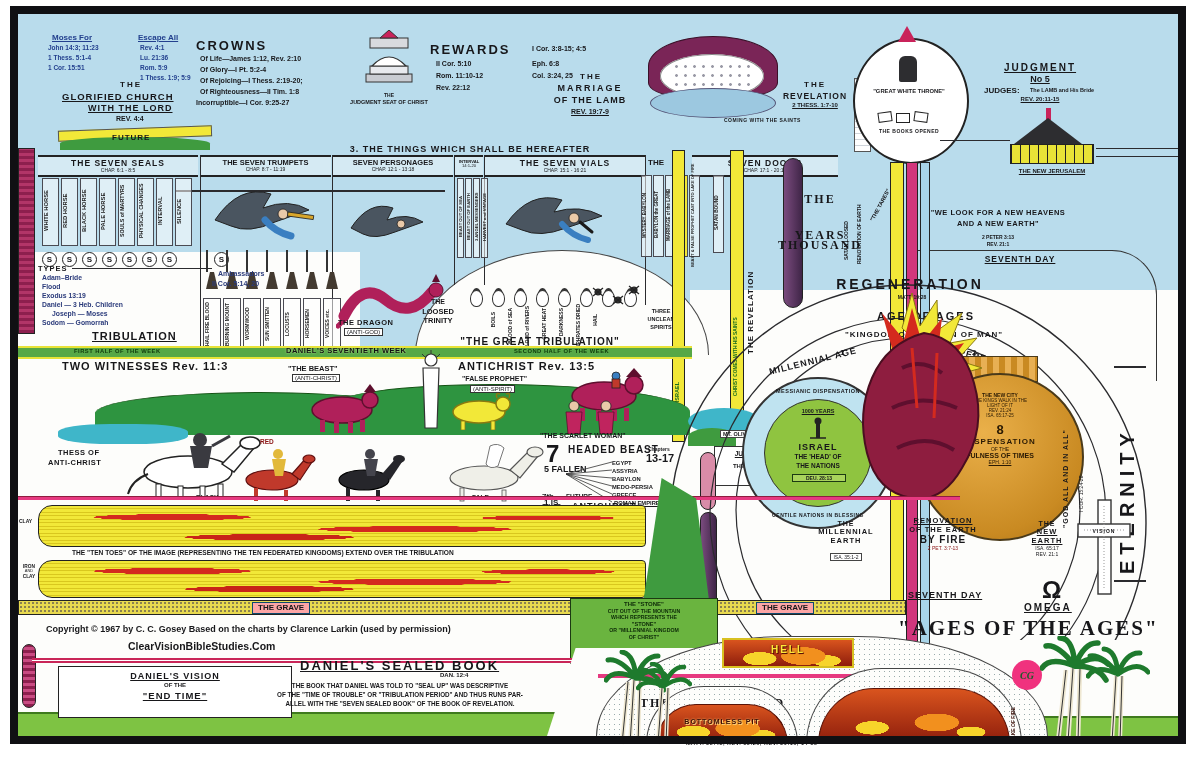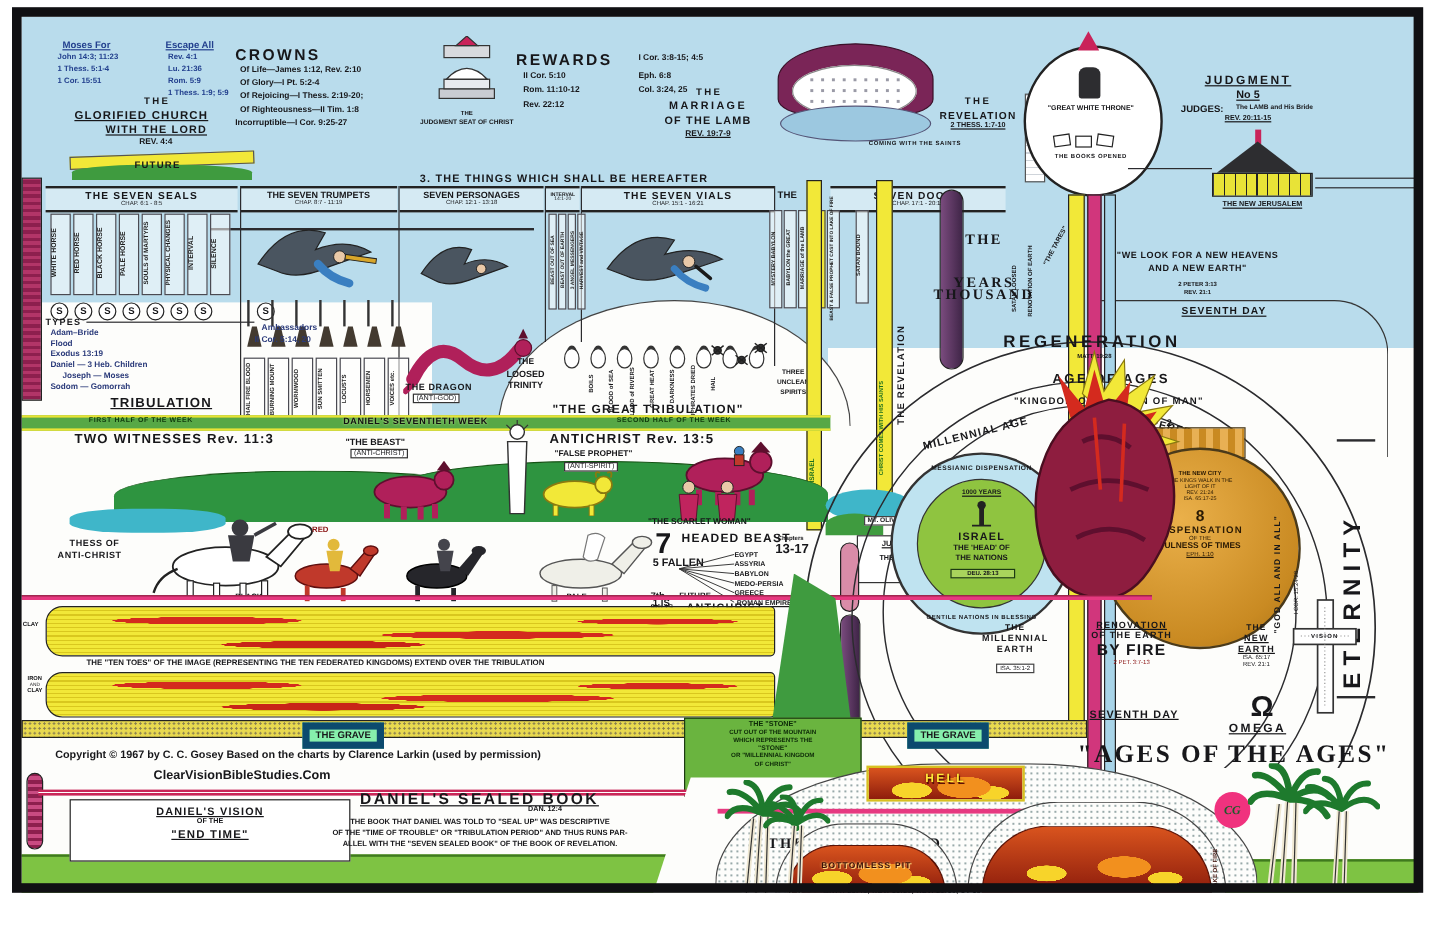--- a/index.html
+++ b/index.html
@@ -25,21 +25,21 @@
         border-radius:50% 50% 46% 46%;box-shadow:0 -4px 0 -2px #333;}
   .stripeband{background:
       radial-gradient(130px 5px at 22% 28%,#d42a1e 60%,transparent 61%),
       radial-gradient(160px 5px at 62% 58%,#d42a1e 60%,transparent 61%),
       radial-gradient(110px 4px at 84% 30%,#d42a1e 60%,transparent 61%),
       radial-gradient(140px 5px at 38% 78%,#c82418 60%,transparent 61%),
       repeating-linear-gradient(180deg,#f2e838 0 2.5px,#d9c71e 2.5px 3.5px);
       border:1.5px solid #222;border-radius:14px 4px 4px 14px;box-sizing:border-box;}
   .graveband{background:radial-gradient(#8a8050 0.8px,transparent 1px) 0 0/4px 4px,#e8d94f;
       border:1.5px solid #222;box-sizing:border-box;}
-  .gravelabel{display:inline-block;background:#86efac;border:6px solid #0c4a6e;padding:0 5px;
+  .gravelabel{display:inline-block;background:#fca5a5;border:1px solid #0c4a6e;padding:0 5px;
       font-weight:bold;font-size:8px;line-height:10px;}
   .stipple{background:radial-gradient(#9aa 0.7px,transparent 0.9px) 0 0/5px 5px,#fdfdfb;}
   .fire{background:
       radial-gradient(ellipse 30px 12px at 28% 72%,#f7d42a 55%,transparent 56%),
       radial-gradient(ellipse 40px 16px at 62% 62%,#f2901e 55%,transparent 56%),
       radial-gradient(ellipse 26px 10px at 80% 80%,#f7d42a 55%,transparent 56%),
       linear-gradient(#d9541e,#8e1d0c);
       border:1.2px solid #5a1206;box-sizing:border-box;}
   .tube{border:1px solid #222;box-sizing:border-box;}
   .line{background:#2b2b2e;}
@@ -575,21 +575,21 @@
 
   <div class="abs c" style="left:790px;top:520px;width:112px;">
     <div class="b ls1" style="font-size:7px;">THE</div>
     <div class="b ls1" style="font-size:7.5px;">MILLENNIAL</div>
     <div class="b ls1" style="font-size:7.5px;">EARTH</div>
     <div style="font-size:5px;border:1px solid #444;display:inline-block;padding:0 2px;background:#fff;">ISA. 35:1-2</div>
   </div>
   <div class="abs c" style="left:884px;top:516px;width:118px;">
     <div class="b u ls1" style="font-size:7.5px;">RENOVATION</div>
     <div class="b ls1" style="font-size:7.5px;">OF THE EARTH</div>
-    <div class="b ls1" style="font-size:13px;">BY FIRE</div>
+    <div class="b ls1" style="font-size:10px;">BY FIRE</div>
     <div style="font-size:5px;color:#8a1212;">2 PET. 3:7-13</div>
   </div>
   <div class="abs c" style="left:1002px;top:520px;width:90px;">
     <div class="b ls1" style="font-size:7px;">THE</div>
     <div class="b u ls1" style="font-size:7.5px;">NEW</div>
     <div class="b u ls1" style="font-size:7.5px;">EARTH</div>
     <div style="font-size:5px;">ISA. 65:17</div>
     <div style="font-size:5px;">REV. 21:1</div>
   </div>
   <div class="abs b u ls1" style="left:908px;top:590px;font-size:9px;">SEVENTH DAY</div>

